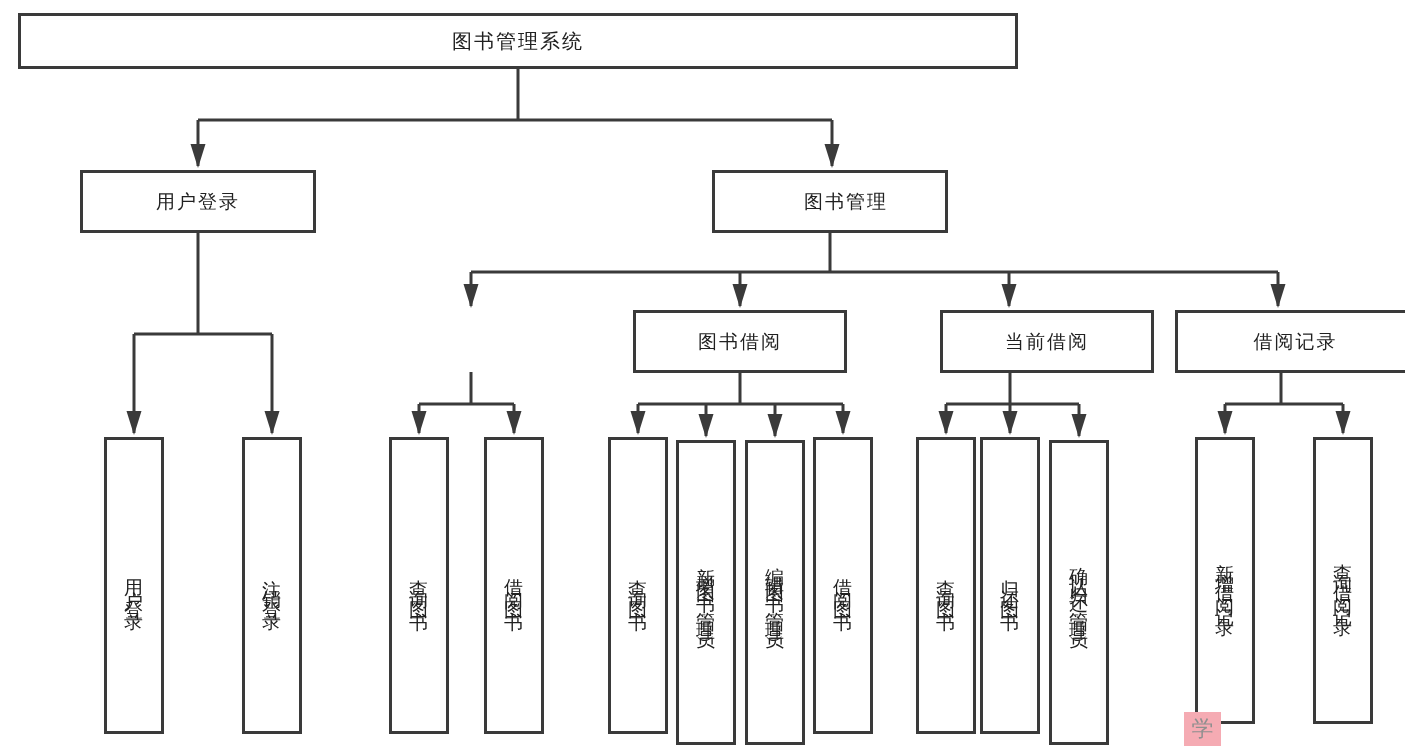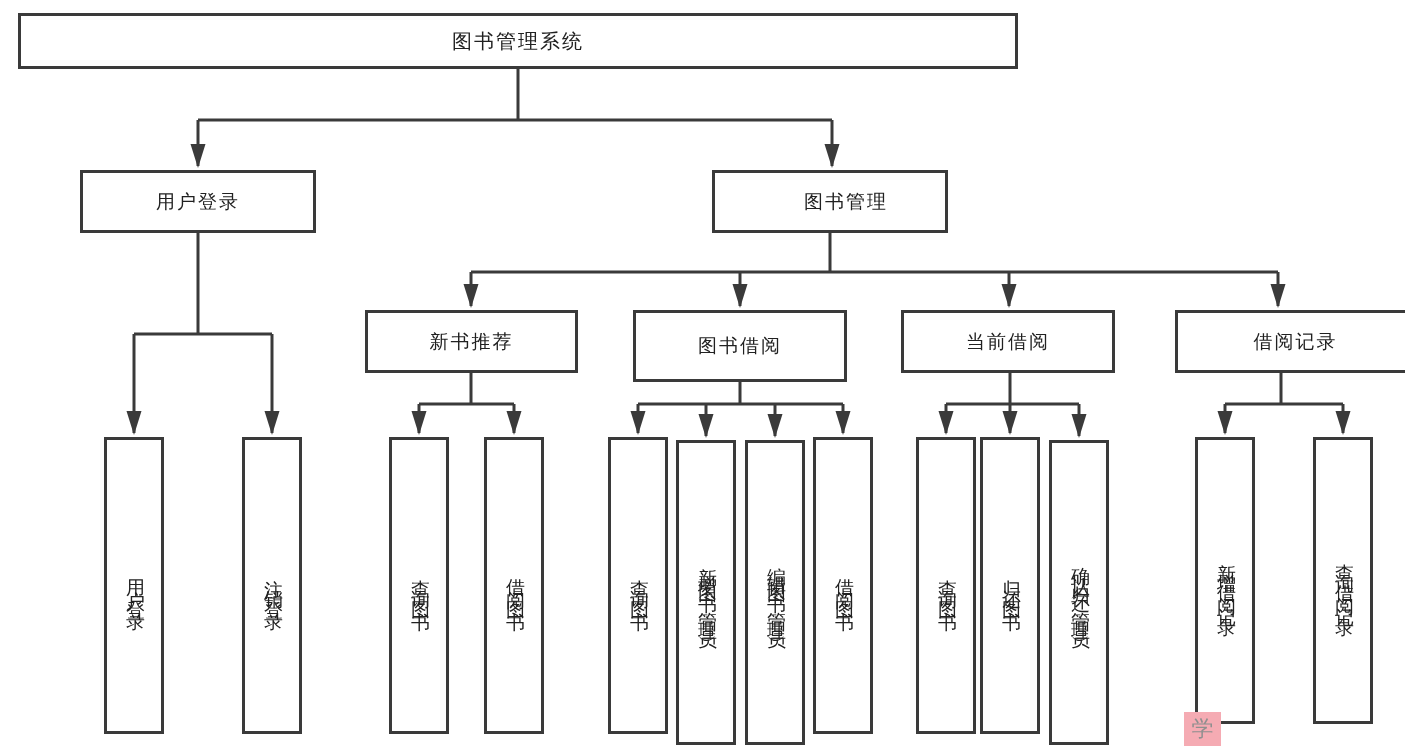--- a/index.html
+++ b/index.html
@@ -1,21 +1,21 @@
 <!DOCTYPE html>
 <html><head>
 <meta charset="utf-8">
 <style>
   html, body { margin: 0; padding: 0; background: #ffffff; }
   #canvas {
     position: relative;
     width: 1405px;
     height: 747px;
     background: #ffffff;
-    font-family: Liberation Mono, monospace;
+    font-family: Liberation Sans, sans-serif;
     color: #212121;
     overflow: hidden;
   }
   #wires { position: absolute; left: 0; top: 0; width: 1405px; height: 747px; }
   .node {
     position: absolute;
     box-sizing: border-box;
     border: 3px solid #3a3a3a;
     background: #ffffff;
     display: flex;
@@ -97,23 +97,22 @@
       <line x1="1225" y1="404" x2="1225" y2="433" marker-end="url(#ah)"></line>
       <line x1="1343" y1="404" x2="1343" y2="433" marker-end="url(#ah)"></line>
     </g>
   </svg>
 
   <div class="node root" style="left:18px; top:13px; width:1000px; height:56px;">图书管理系统</div>
 
   <div class="node" style="left:80px; top:170px; width:236px; height:63px;">用户登录</div>
   <div class="node" style="left:712px; top:170px; width:236px; height:63px;padding-left:32px;">图书管理</div>
 
-  <div class="node" style="left:365px; top:310px; width:213px; height:63px;">新书推荐</div>
-  <div class="node" style="left:633px; top:310px; width:214px; height:72px;">图书借阅</div>
-  <div class="node" style="left:901px; top:310px; width:214px; height:63px;">当前借阅</div>
+  <div class="node" style="left:633px; top:310px; width:214px; height:63px;">图书借阅</div>
+  <div class="node" style="left:940px; top:310px; width:214px; height:63px;">当前借阅</div>
   <div class="node" style="left:1175px; top:310px; width:241px; height:63px;">借阅记录</div>
 
   <div class="node leaf" style="left:104px; top:437px; width:60px; height:297px;">用户登录</div>
   <div class="node leaf" style="left:242px; top:437px; width:60px; height:297px;">注销登录</div>
 
   <div class="node leaf" style="left:389px; top:437px; width:60px; height:297px;">查询图书</div>
   <div class="node leaf" style="left:484px; top:437px; width:60px; height:297px;">借阅图书</div>
 
   <div class="node leaf" style="left:608px; top:437px; width:60px; height:297px;">查询图书</div>
   <div class="node leaf" style="left:676px; top:440px; width:60px; height:305px; letter-spacing:9px;">新增图书（管理员）</div>

